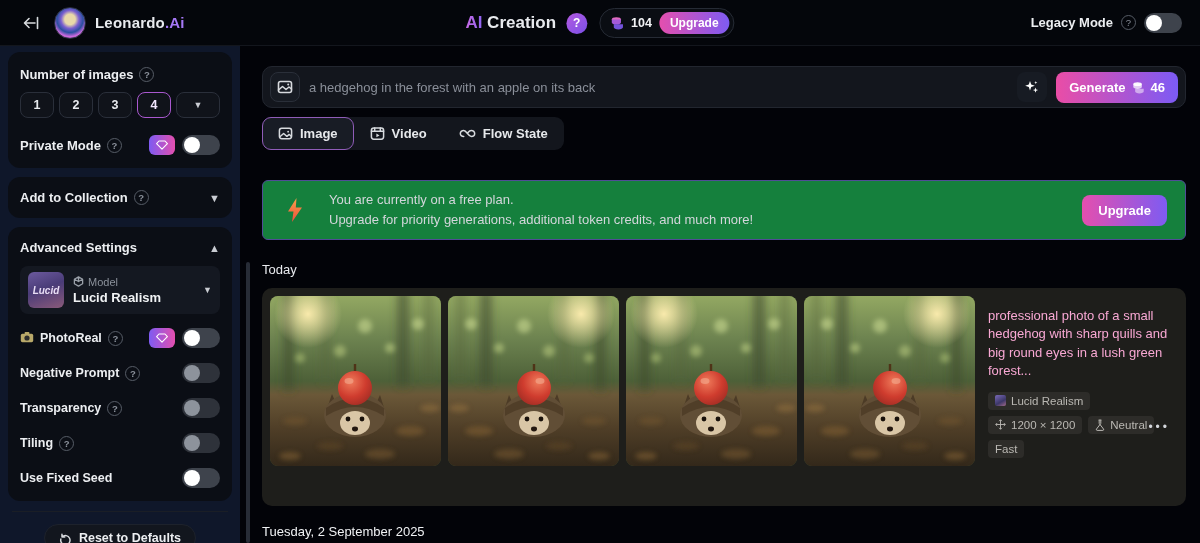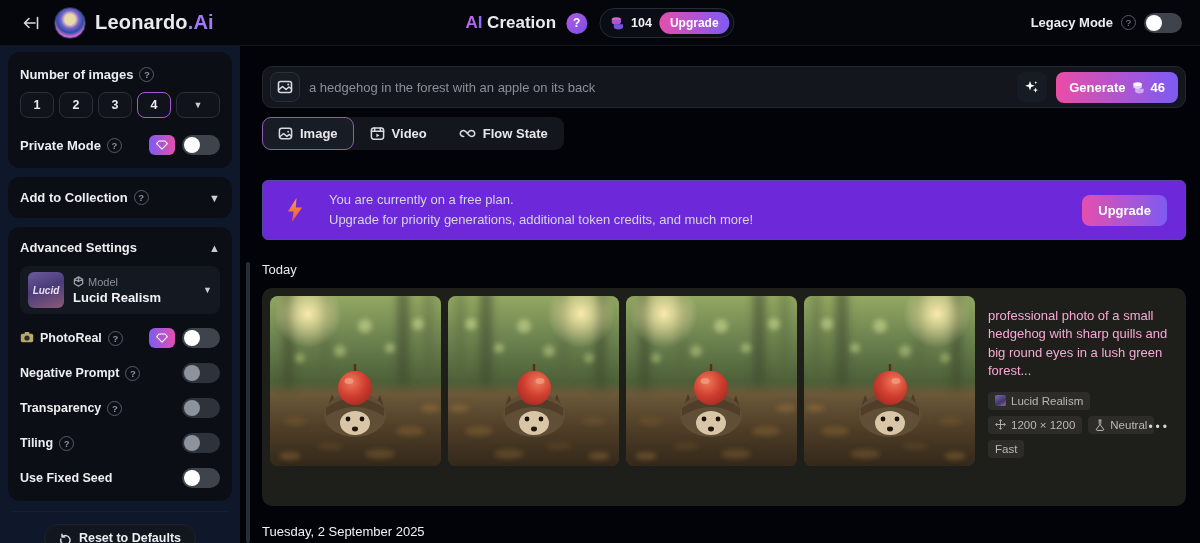--- a/index.html
+++ b/index.html
@@ -18,21 +18,21 @@
     position:absolute; top:0; left:0; width:1200px; height:46px;
     background:#04060b; border-bottom:1px solid #13161d;
     display:flex; align-items:center; padding:0 18px; z-index:5;
   }
   .back-btn { background:none; border:none; cursor:pointer; padding:4px; margin-right:10px; }
   .logo {
     width:32px; height:32px; border-radius:50%;
     background:radial-gradient(circle at 50% 38%, #e8d9a8 0 22%, #7a5fd0 38%, #2b4fa0 55%, #d06ae0 72%, #1a1f3a 100%);
     border:1px solid #2c3142; margin-right:9px;
   }
-  .brand { font-size:20px; font-weight:700; letter-spacing:.2px; }
+  .brand { font-size:15px; font-weight:700; letter-spacing:.2px; }
   .brand .ai { color:#a578f5; }
   .center-group {
     position:absolute; left:50%; top:0; height:46px; transform:translateX(-50%);
     display:flex; align-items:center; gap:12px;
   }
   .page-title { font-size:17px; font-weight:700; white-space:nowrap; }
   .page-title .t-accent {
     background:linear-gradient(90deg,#c96ae4,#8e64f2);
     -webkit-background-clip:text; background-clip:text; color:transparent;
   }
@@ -158,21 +158,21 @@
   }
   .tab {
     display:flex; align-items:center; gap:7px; padding:8px 15px;
     border-radius:9px; border:1px solid transparent;
     color:#e6e8eb; font-size:13px; font-weight:700; cursor:pointer; background:transparent;
   }
   .tab.sel { border-color:#8f5cb8; background:#181c25; }
 
   .banner {
     margin-top:30px; height:60px;
-    border:1px solid #504c97; border-radius:6px; background:#6d28d9;
+    border:1px solid #504c97; border-radius:6px; background:#15803d;
     display:flex; align-items:center; padding:0 18px 0 22px; gap:24px;
   }
   .banner-text { font-size:13px; color:#d3d6db; line-height:1.55; }
   .upgrade-btn {
     margin-left:auto; border:none; border-radius:8px; padding:8px 16px;
     background:linear-gradient(90deg,#e44fae,#7e5bf2);
     color:#fff; font-size:13px; font-weight:700; cursor:pointer;
   }
 
   .section-label { margin-top:22px; font-size:13px; color:#e8eaee; }

